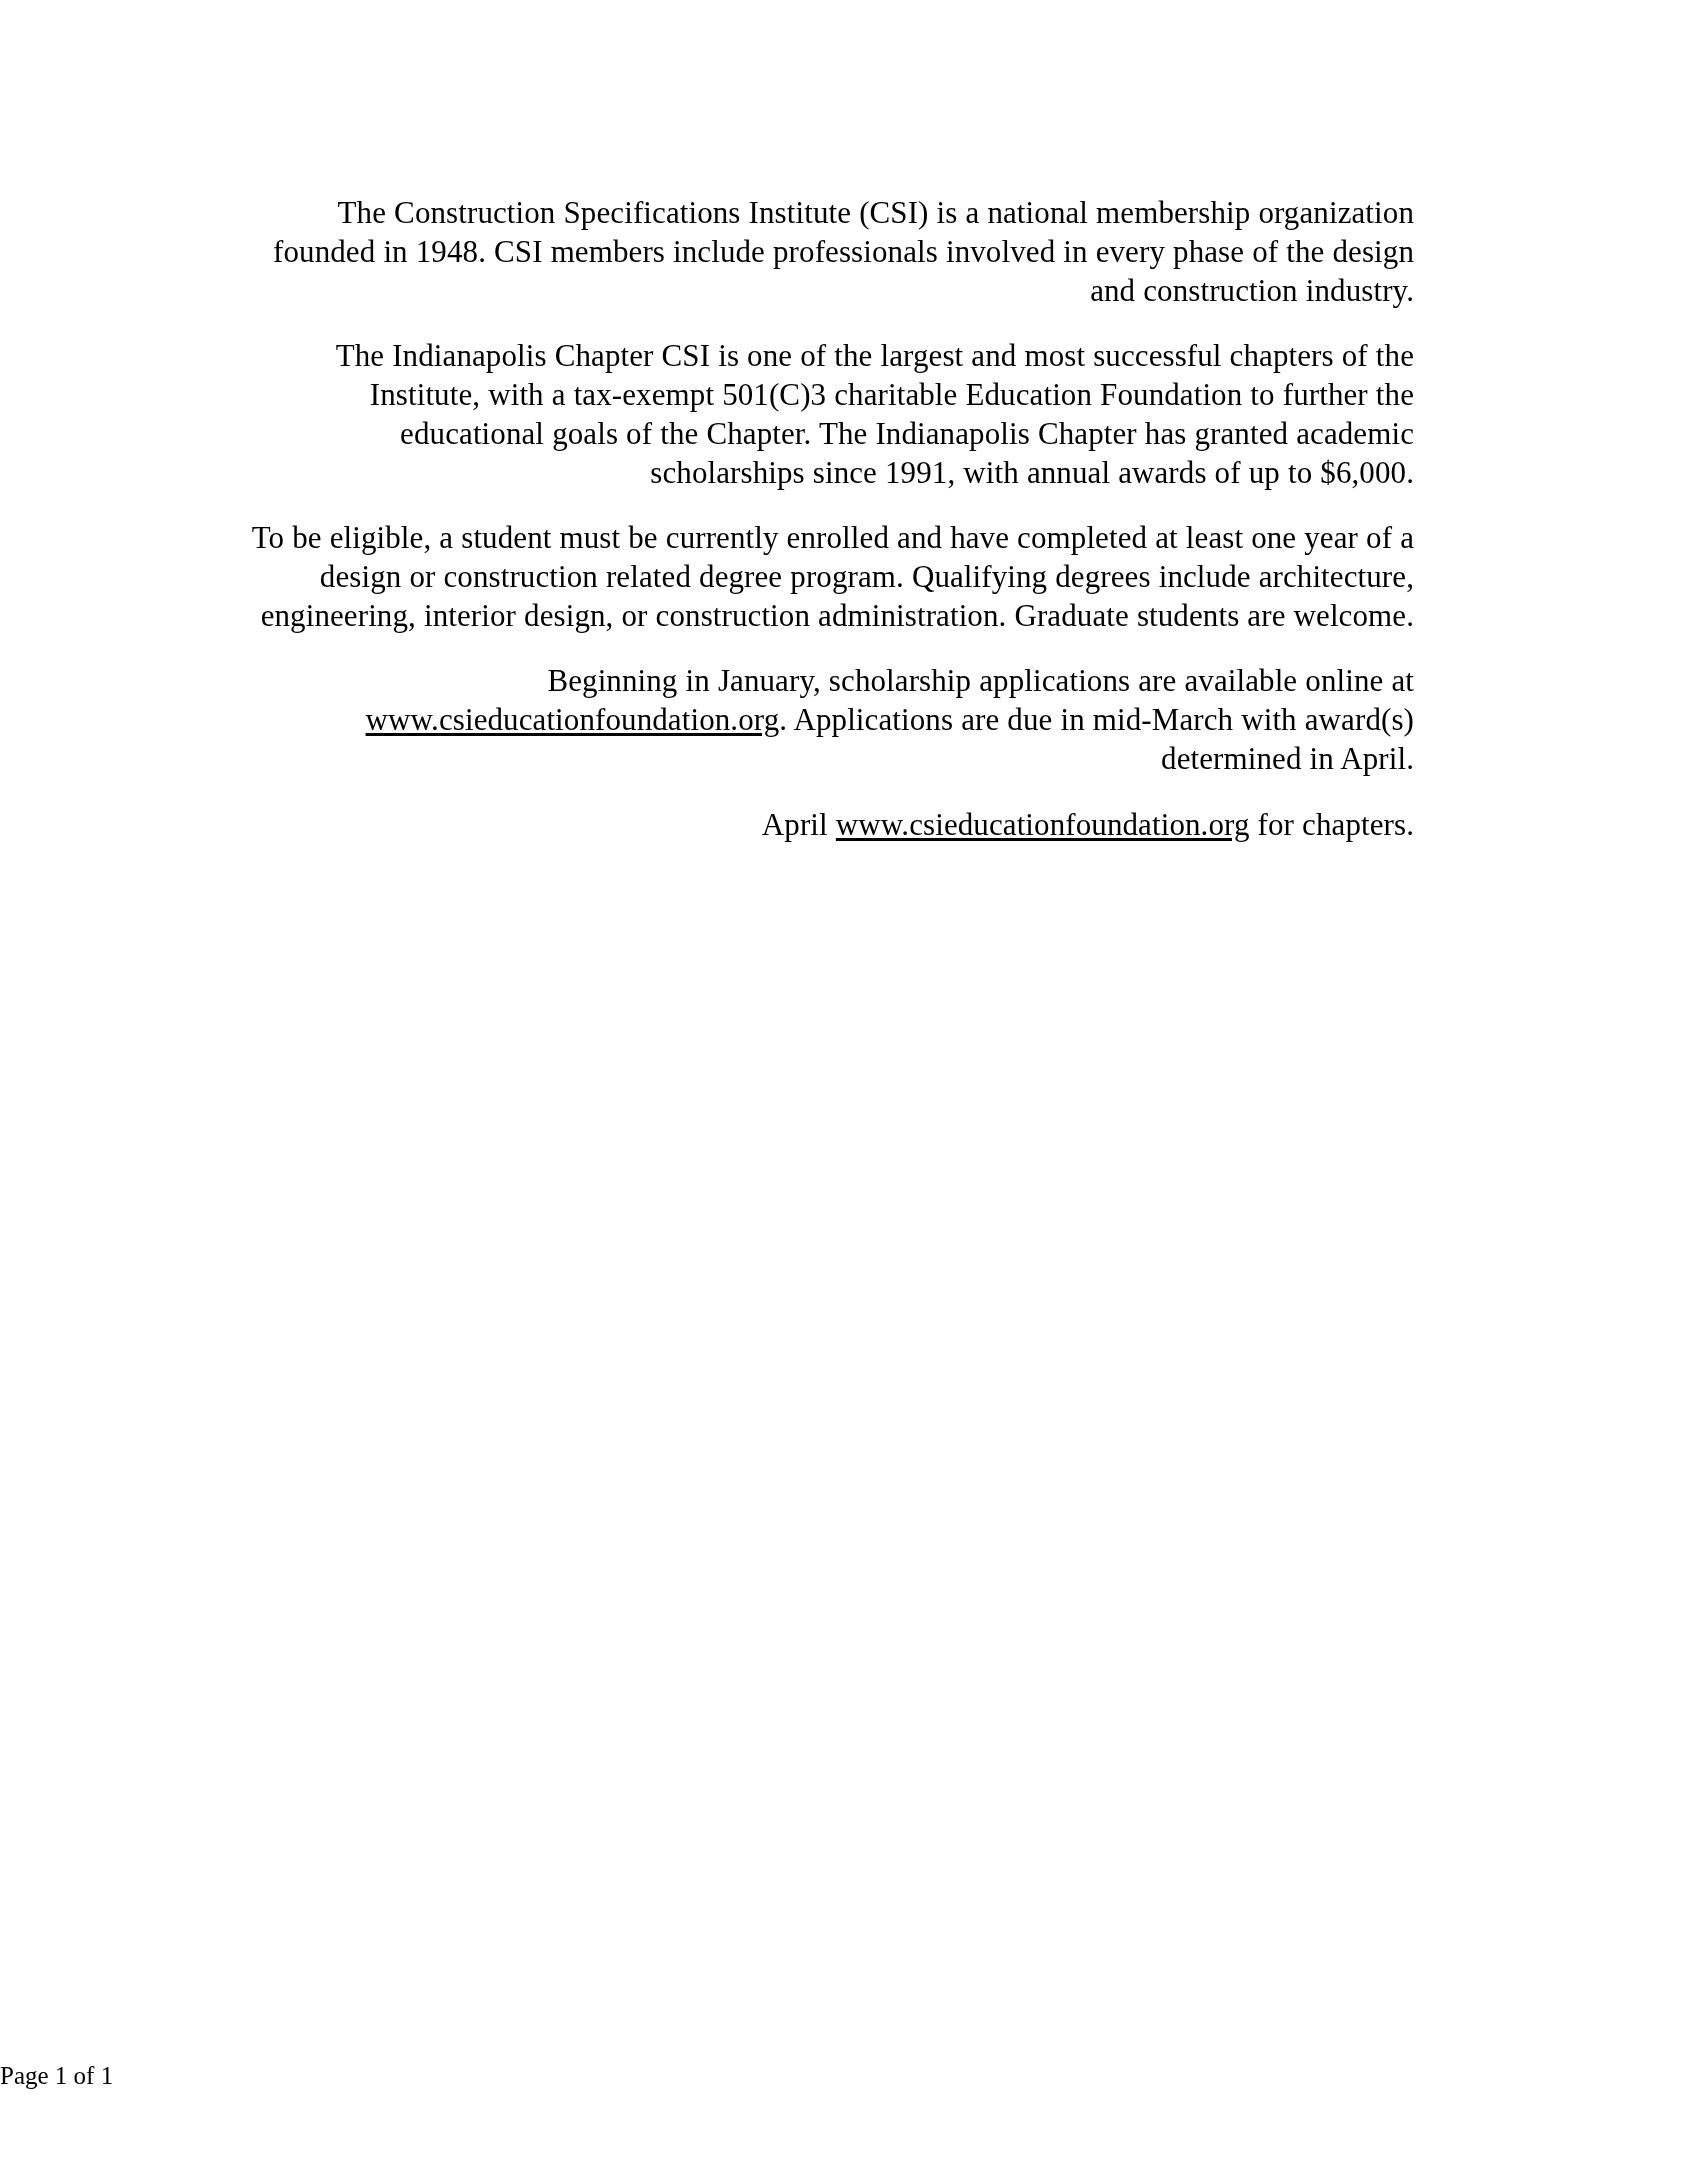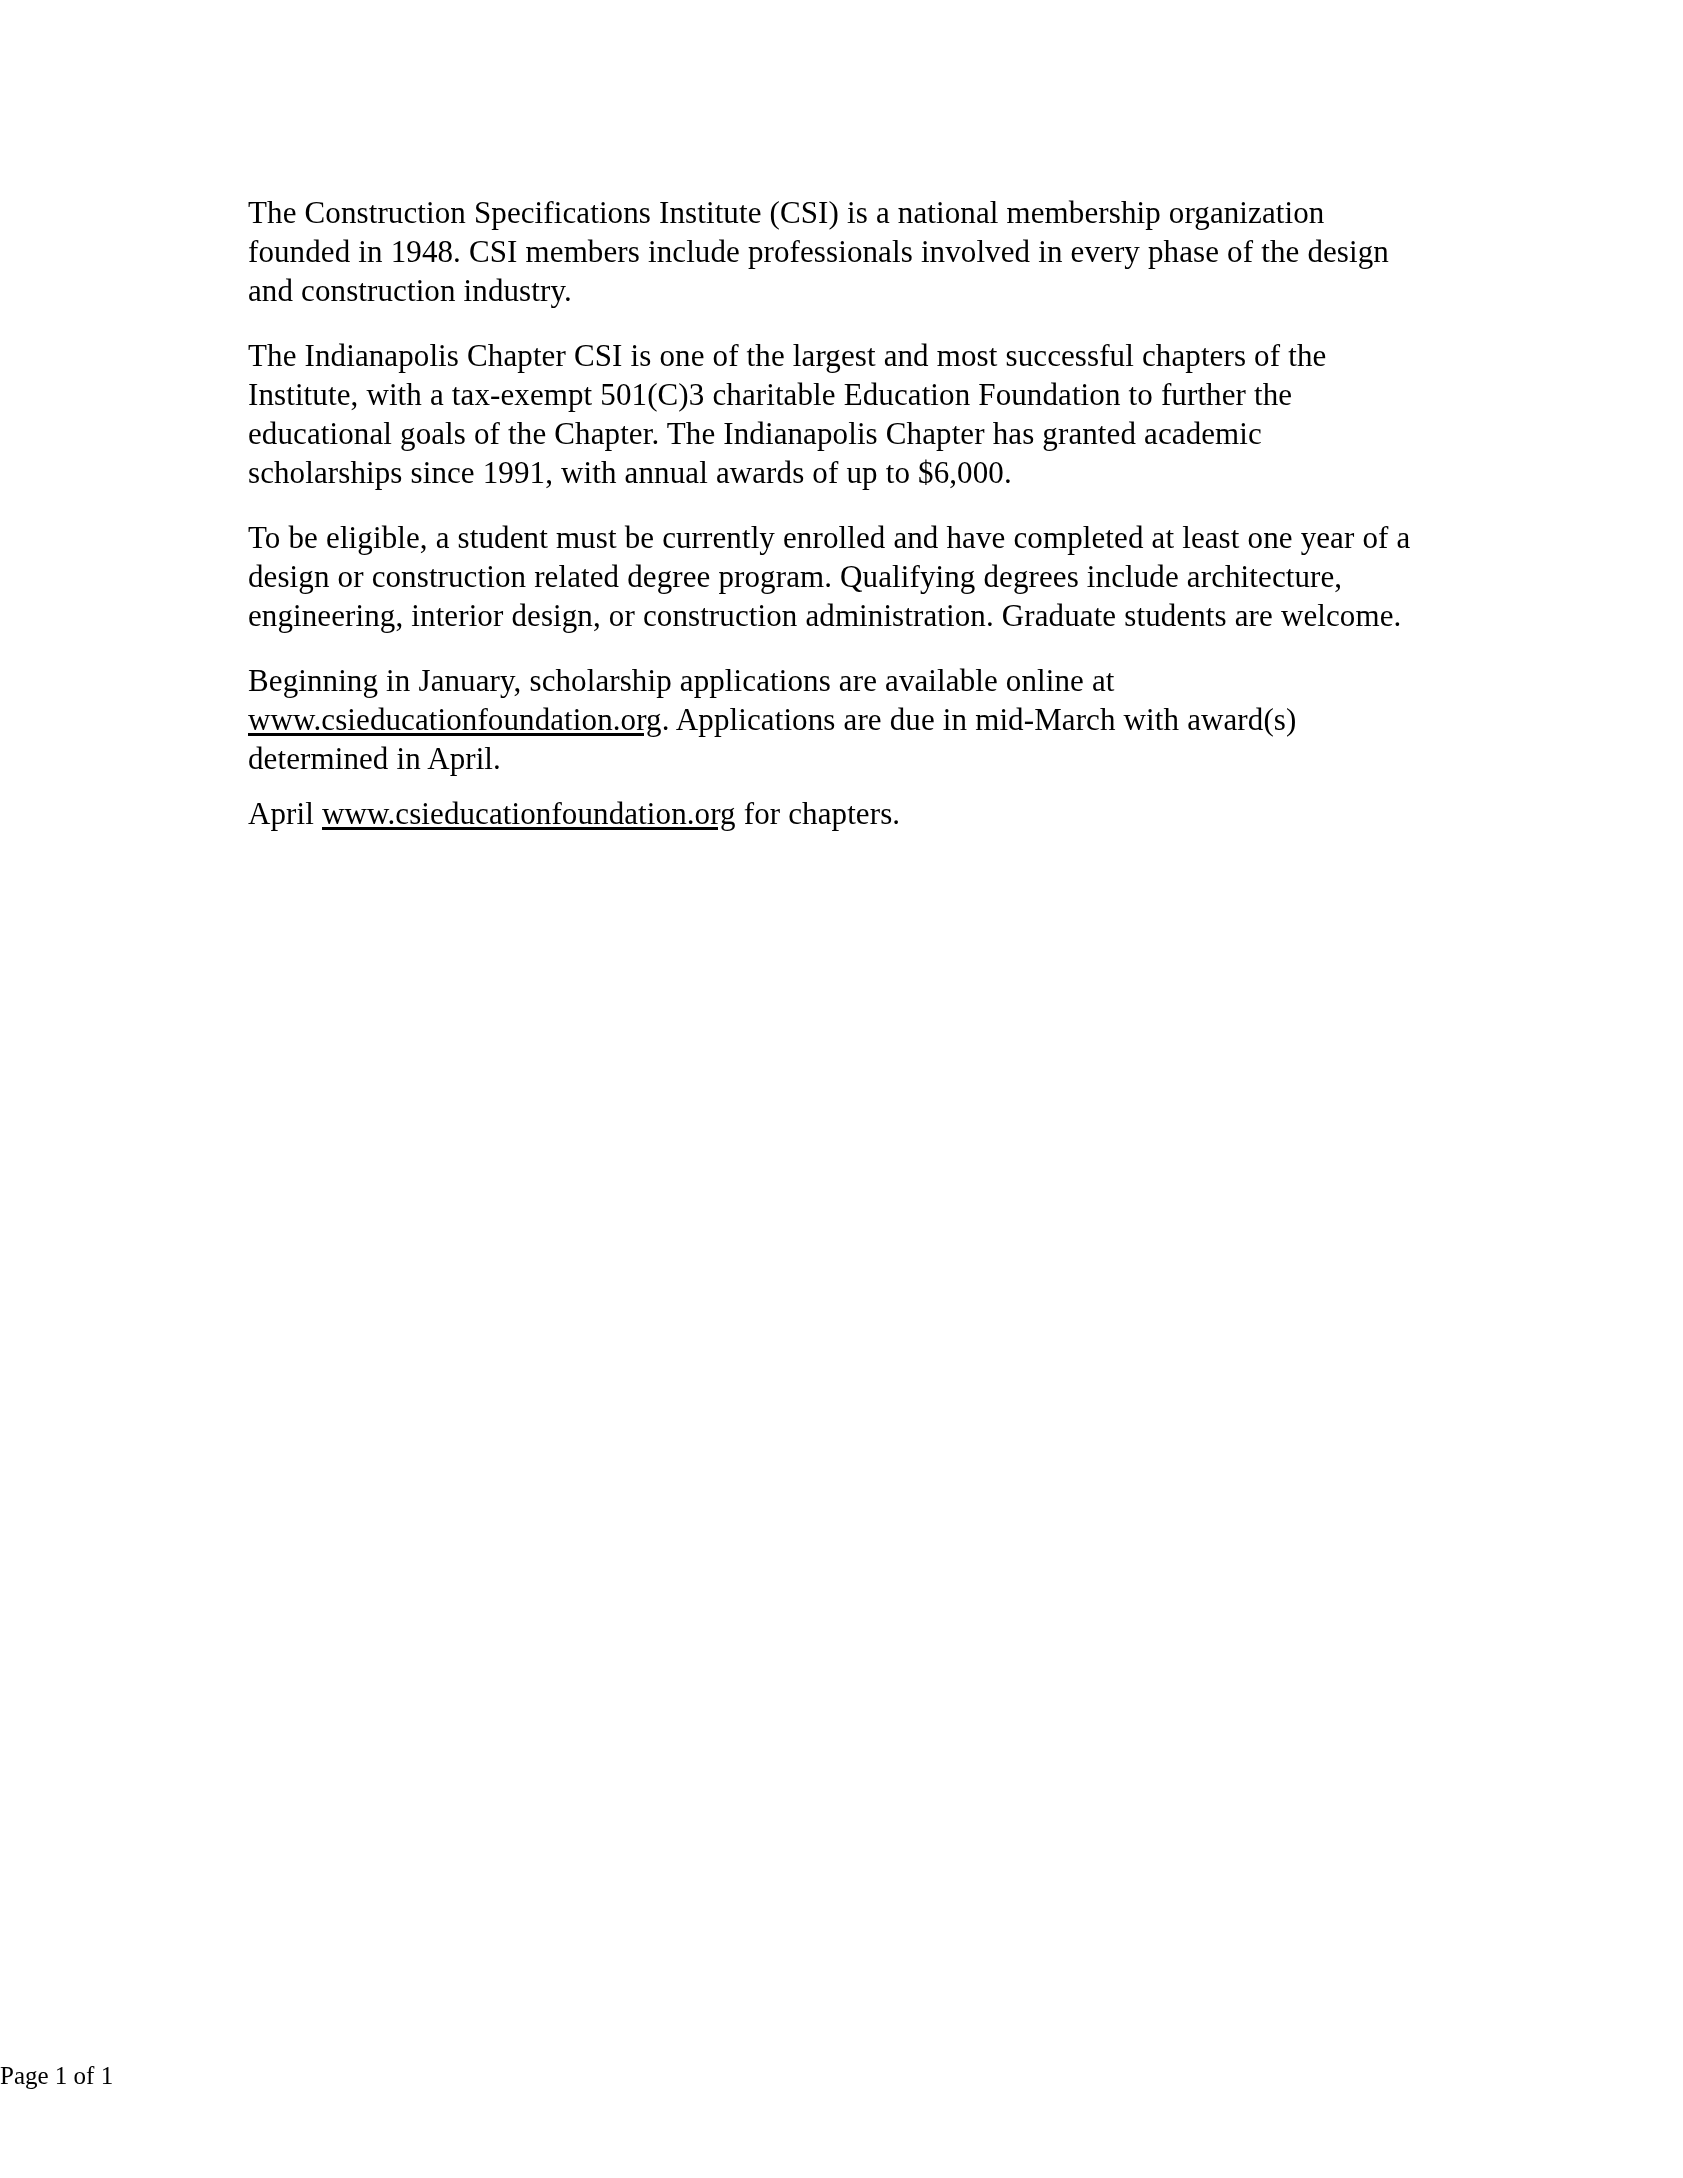--- a/index.html
+++ b/index.html
@@ -29,28 +29,28 @@
   .content {
     position: absolute;
     left: 248px;
     top: 193px;
     width: 1166px;
   }
 
   .para {
     font-size: 31px;
     line-height: 39px;
-    text-align: left;
+    text-align: right;
     margin: 0 0 26px 0;
     letter-spacing: 0.1px;
     word-spacing: 0.2px;
   }
 
   .para.gap-small {
-    margin-bottom: 16px;
+    margin-bottom: 27px;
   }
 
   .link {
     text-decoration: underline;
     text-underline-offset: 3px;
     color: #000000;
     cursor: pointer;
   }
 
   .footer {

